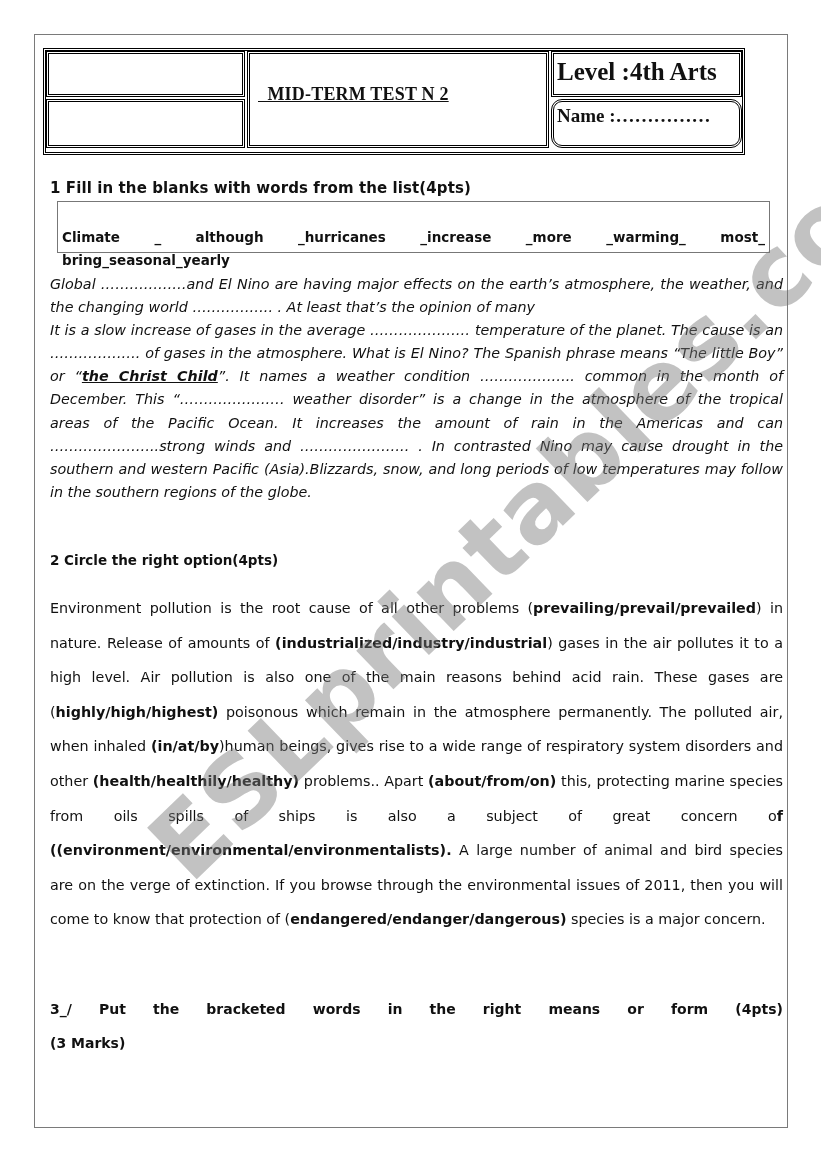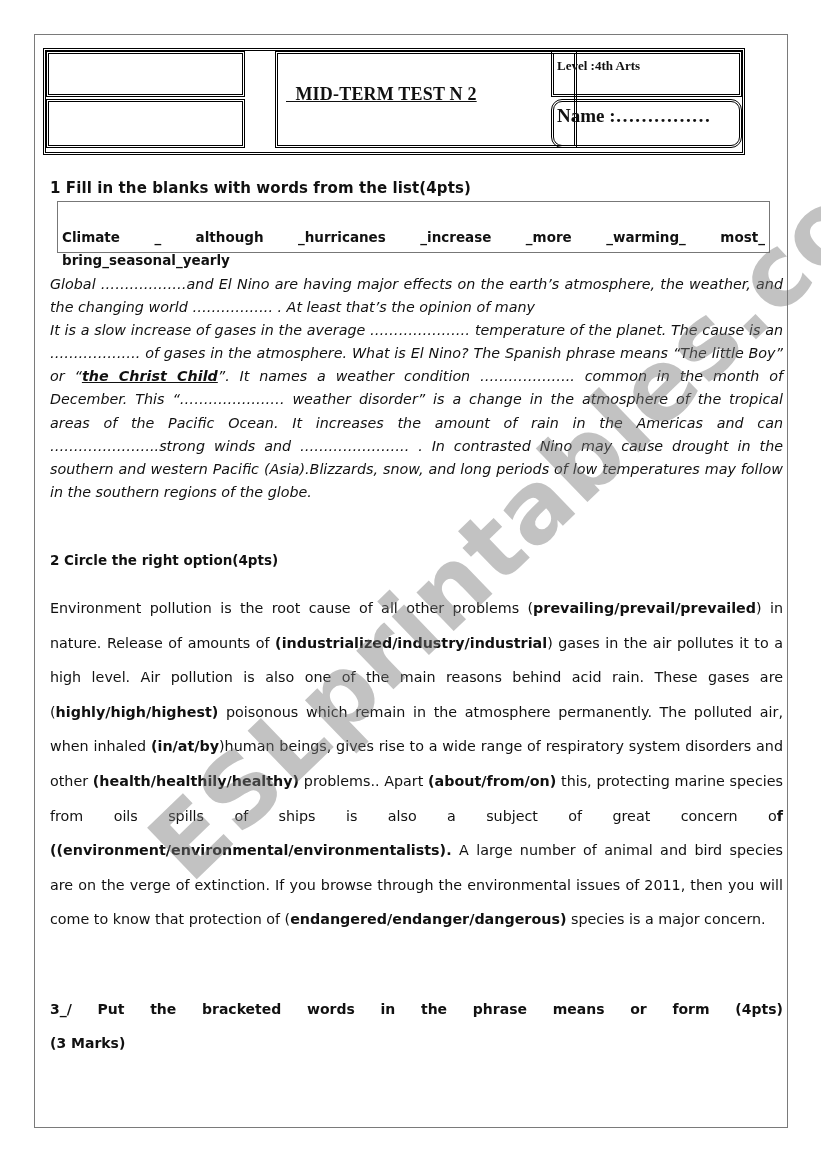--- a/index.html
+++ b/index.html
@@ -4,25 +4,25 @@
   <style>
     html, body { margin: 0; padding: 0; background: #ffffff; }
     body { width: 821px; height: 1161px; position: relative; overflow: hidden; font-family: "DejaVu Sans", sans-serif; color: #111; }
     .page-frame { position: absolute; left: 34px; top: 34px; width: 754px; height: 1094px; border: 1px solid #7a7a7a; box-sizing: border-box; }
 
     
     .hdr { position: absolute; left: 43px; top: 48px; width: 702px; height: 107px; border: 3px double #000; box-sizing: border-box; background: #fff; }
     .hcell { position: absolute; border: 3px double #000; box-sizing: border-box; }
     .hcell.c1r1 { left: 0; top: 0; width: 199px; height: 46px; }
     .hcell.c1r2 { left: 0; top: 48px; width: 199px; height: 49px; }
-    .hcell.c2 { left: 201px; top: 0; width: 302px; height: 97px; margin-left: 28px; }
+    .hcell.c2 { left: 201px; top: 0; width: 302px; height: 97px; }
     .hcell.c3r1 { left: 505px; top: 0; width: 191px; height: 46px; }
     .hcell.c3r2 { left: 505px; top: 48px; width: 191px; height: 49px; border-radius: 11px; }
     .hdr-title { position: absolute; left: 8px; top: 30px; font-family: "Liberation Serif", serif; font-weight: bold; font-size: 18px; text-decoration: underline; white-space: pre; letter-spacing: 0.2px; }
-    .hdr-level { position: absolute; left: 3px; top: 4px; font-family: "Liberation Serif", serif; font-weight: bold; font-size: 13px; }
+    .hdr-level { position: absolute; left: 3px; top: 4px; font-family: "Liberation Serif", serif; font-weight: bold; font-size: 25px; }
     .hdr-name { position: absolute; left: 3px; top: 3px; width: 184px; font-family: "Liberation Serif", serif; font-weight: bold; font-size: 19px; line-height: 22px; word-break: break-all; }
 
     .sec-title-1 { position: absolute; left: 50px; top: 179px; font-weight: bold; font-size: 15px; letter-spacing: 0.1px; }
     .wordbox { position: absolute; left: 57px; top: 201px; width: 713px; height: 52px; border: 1px solid #777; box-sizing: border-box; background: transparent; }
     .wordbox-line1 { position: absolute; left: 4px; top: 27px; width: 703px; display: flex; justify-content: space-between; font-weight: bold; font-size: 13.5px; }
     .wordbox-line2 { position: absolute; left: 4px; top: 50px; font-weight: bold; font-size: 13.5px; }
 
     .para1 { position: absolute; left: 50px; top: 273px; width: 733px; font-size: 14.3px; line-height: 23.1px; text-align: justify; font-style: italic; }
     .para1 p { margin: 0; }
     .ul-bold { font-weight: bold; text-decoration: underline; }
@@ -80,21 +80,21 @@
 
 <div class="sec-title-3">
   <div class="sec3-line1">
     <span>3_/</span>
     <span>Put</span>
     <span>the</span>
     <span>bracketed</span>
     <span>words</span>
     <span>in</span>
     <span>the</span>
-    <span>phrase</span>
+    <span>right</span>
     <span>means</span>
     <span>or</span>
     <span>form</span>
     <span>(4pts)</span>
   </div>
   <div>(3 Marks)</div>
 </div>
 
 <div class="watermark">ESLprintables.com</div>
 

